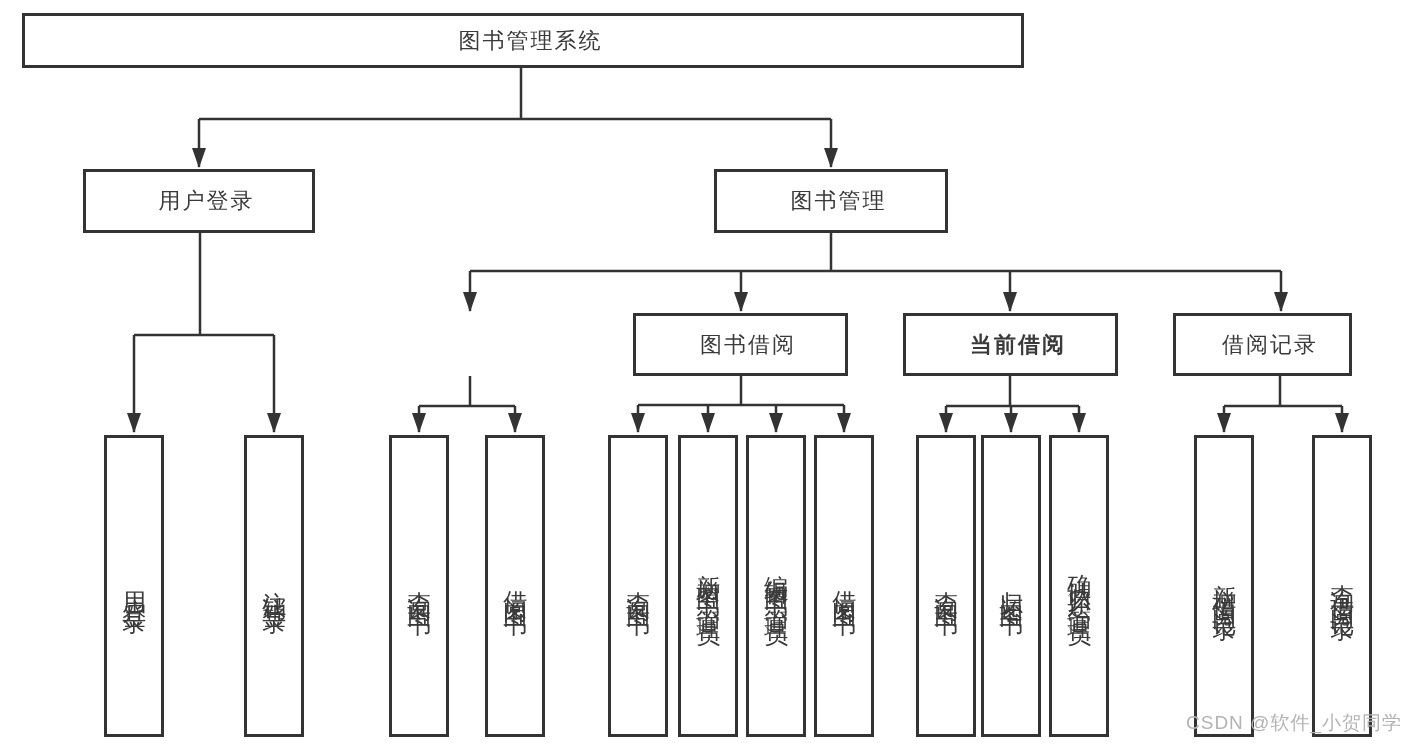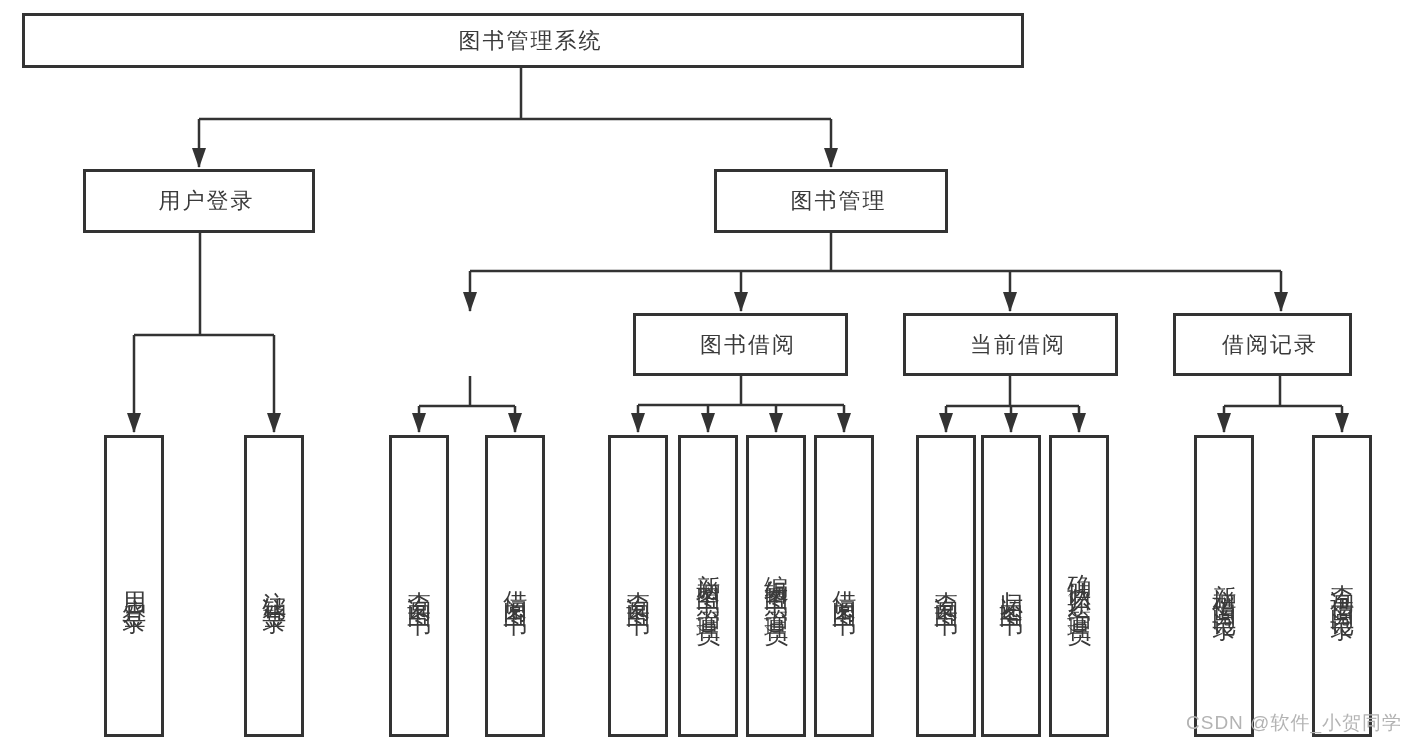--- a/index.html
+++ b/index.html
@@ -90,21 +90,21 @@
       <path d="M1342,406 V432" marker-end="url(#arrow)"></path>
     </g>
   </svg>
 
   <div class="node h-node" style="left:22px; top:13px; width:1002px; height:55px;">图书管理系统</div>
 
   <div class="node h-node" style="left:83px; top:169px; width:232px; height:64px;">用户登录</div>
   <div class="node h-node" style="left:714px; top:169px; width:234px; height:64px;">图书管理</div>
 
   <div class="node h-node" style="left:633px; top:313px; width:215px; height:63px;">图书借阅</div>
-  <div class="node h-node" style="left:903px; top:313px; width:215px; height:63px;">当前借阅</div>
+  <div class="node h-node" style="left:903px; top:313px; width:215px; height:63px;font-weight:bold;">当前借阅</div>
   <div class="node h-node" style="left:1173px; top:313px; width:179px; height:63px;">借阅记录</div>
 
   <div class="node v-node" style="left:104px; top:435px; width:60px; height:302px;">用户登录</div>
   <div class="node v-node" style="left:244px; top:435px; width:60px; height:302px;">注销登录</div>
 
   <div class="node v-node" style="left:389px; top:435px; width:60px; height:302px;">查询图书</div>
   <div class="node v-node" style="left:485px; top:435px; width:60px; height:302px;">借阅图书</div>
 
   <div class="node v-node" style="left:608px; top:435px; width:60px; height:302px;">查询图书</div>
   <div class="node v-node" style="left:678px; top:435px; width:60px; height:302px;">新增图书（管理员）</div>

